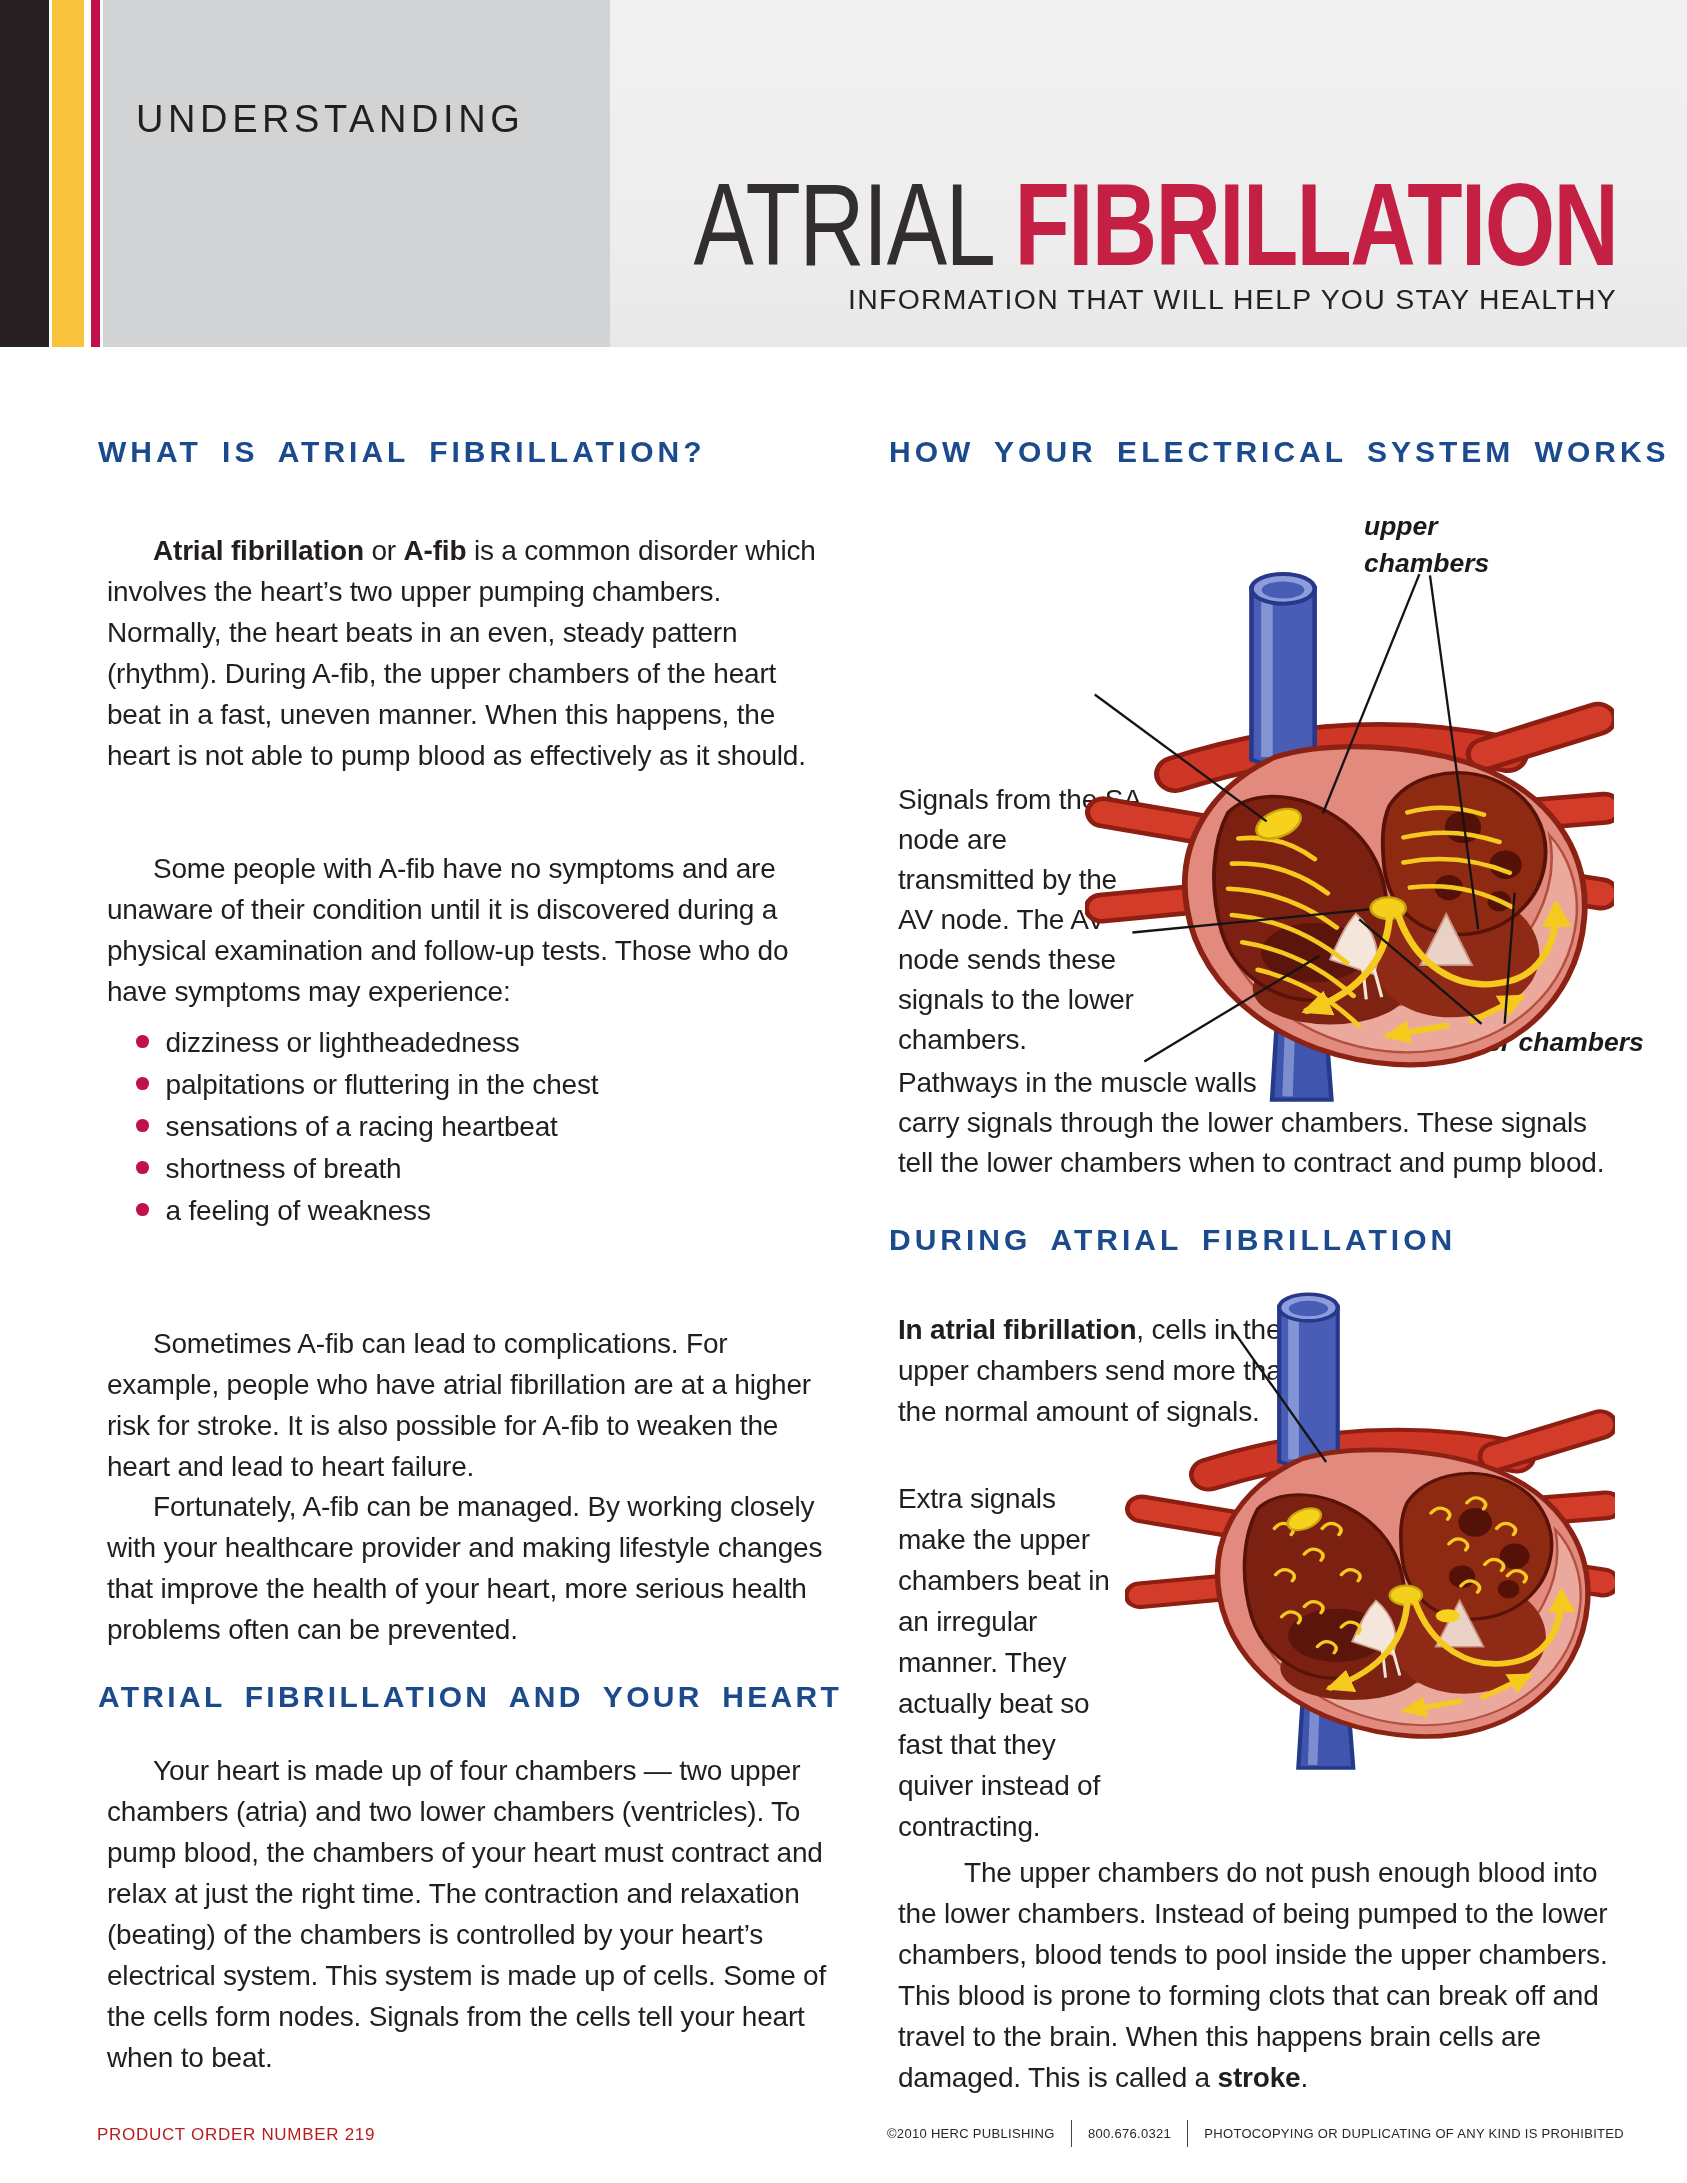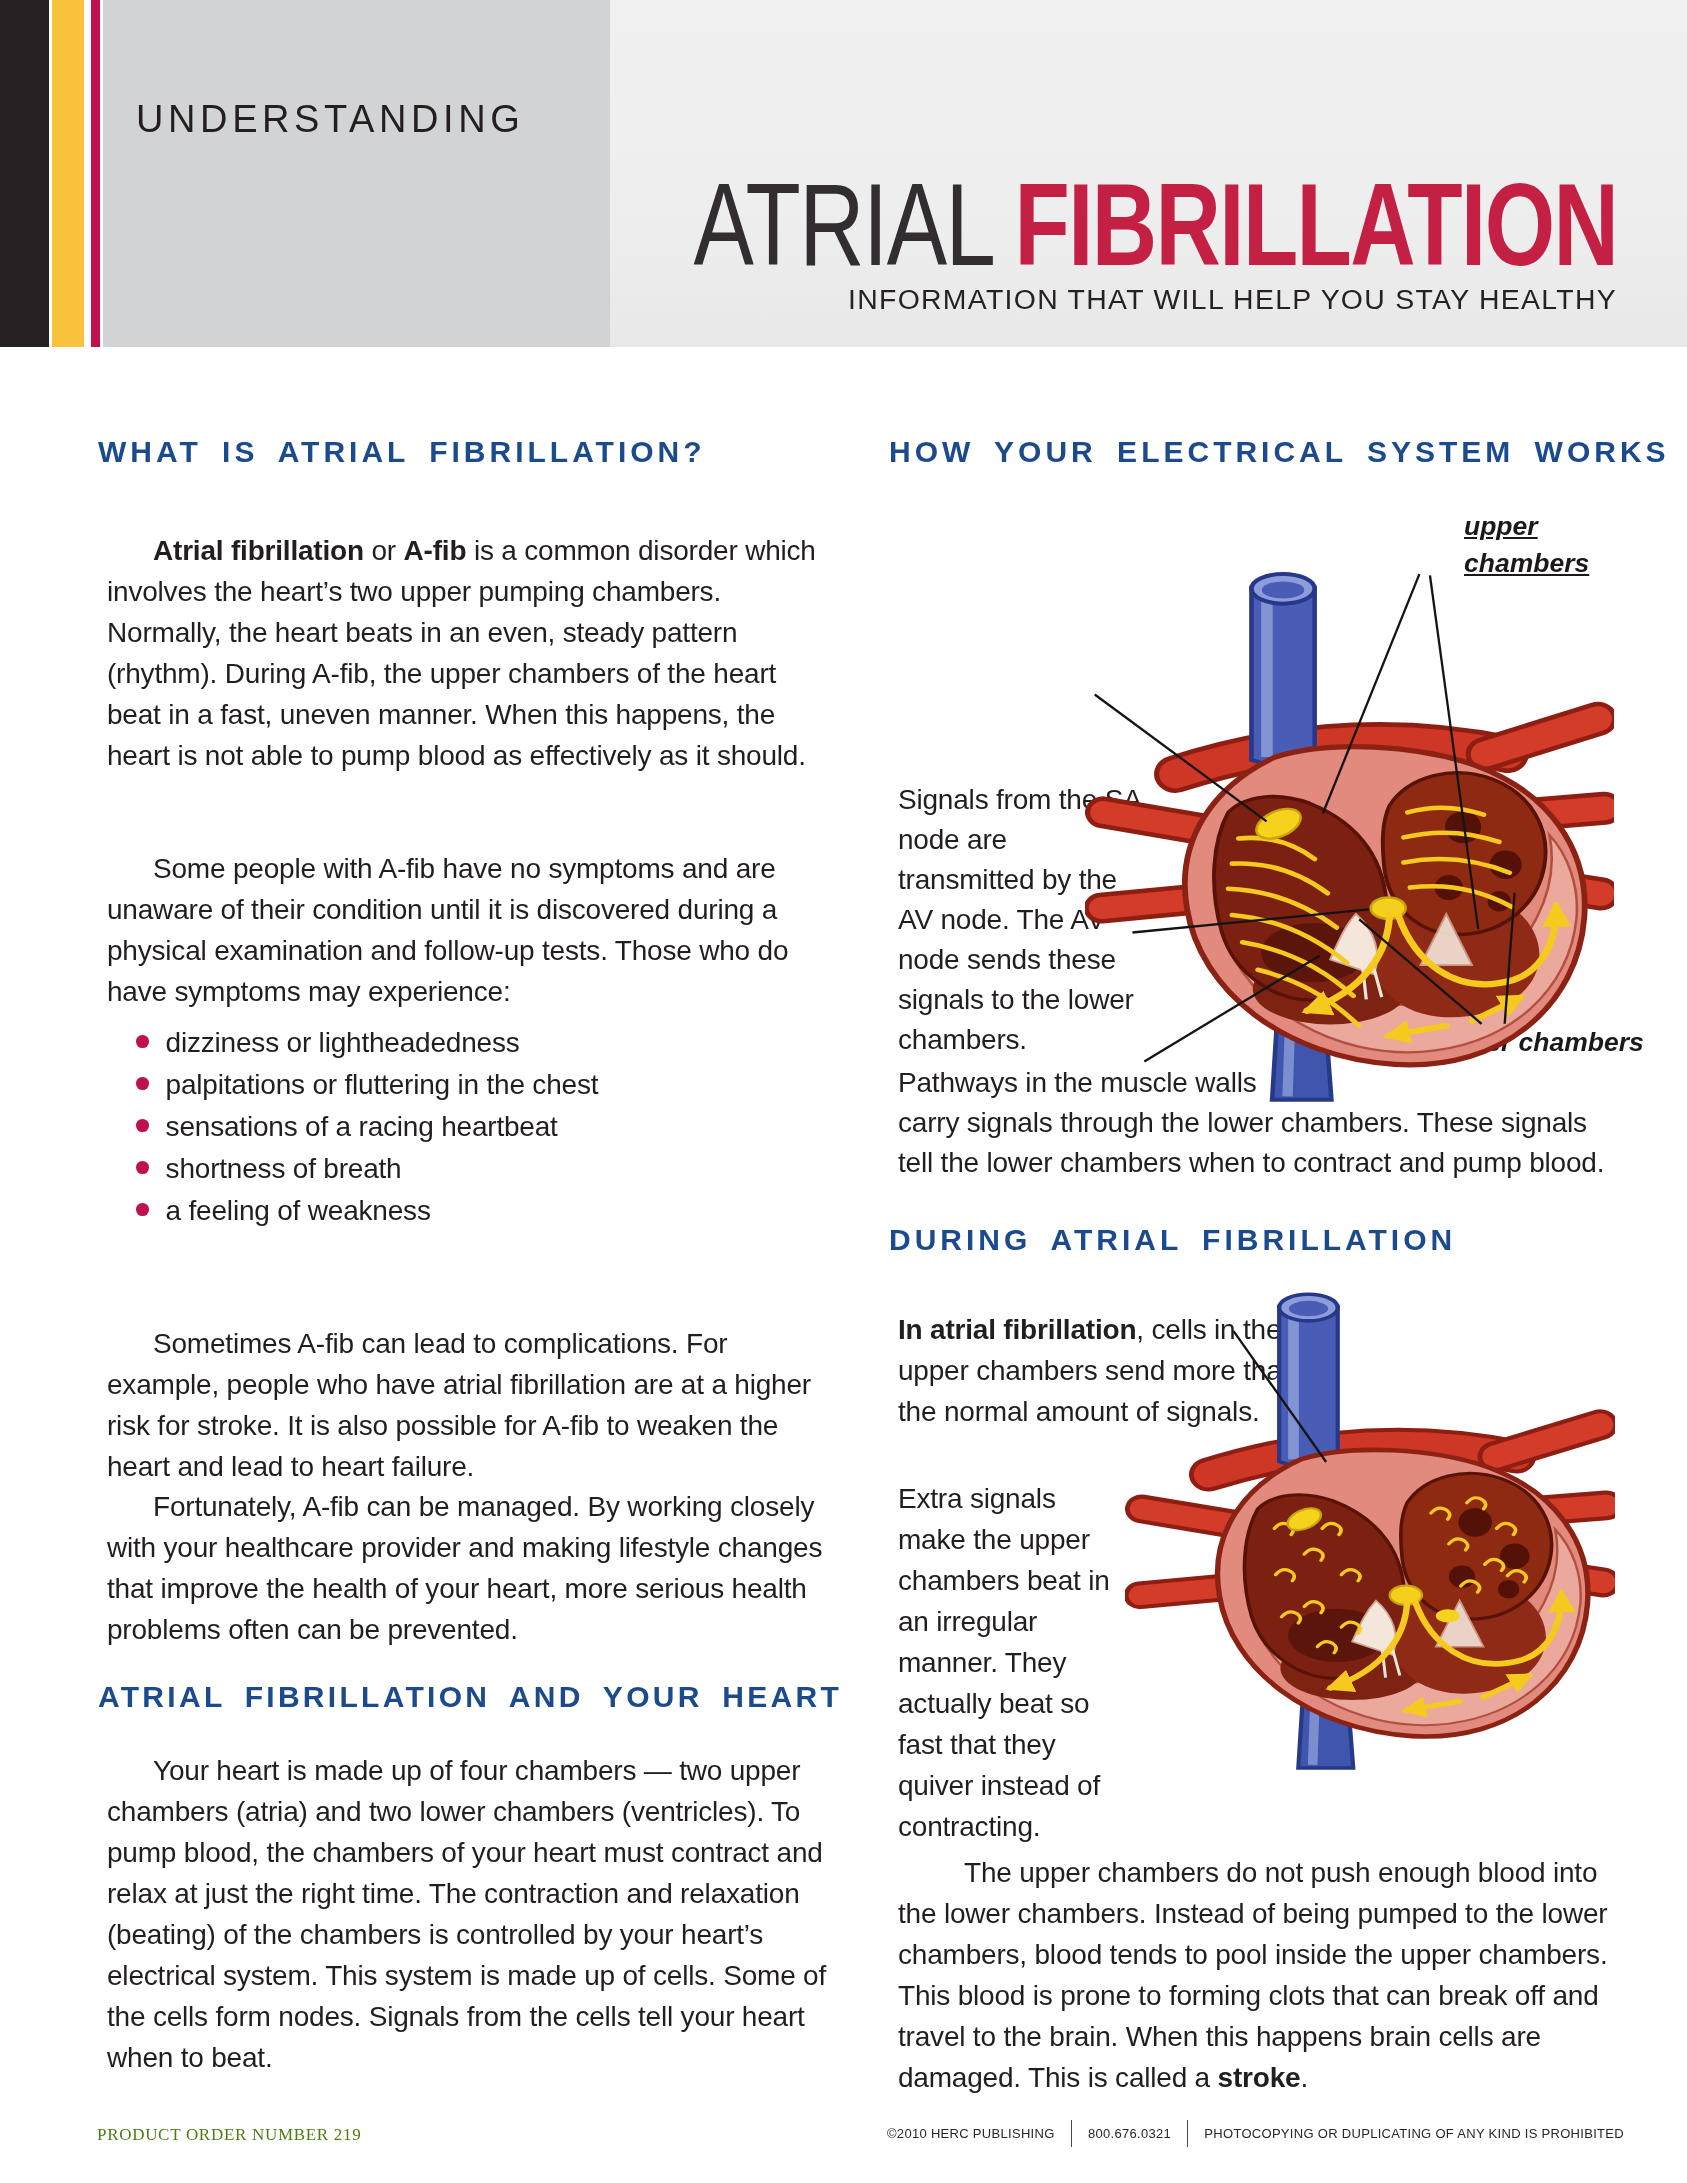--- a/index.html
+++ b/index.html
@@ -40,39 +40,39 @@
         background:var(--accent);margin-right:17px;transform:translateY(-4px);}
   #p3{left:96px;top:1312px;width:718px;}
   #p4{left:96px;top:1475px;width:718px;}
   #h-heart{left:96px;top:1678px;letter-spacing:3.3px;}
   #p5{left:96px;top:1739px;width:726px;}
   
   #h-electrical{left:887px;top:433px;}
   #c1{left:887px;top:517px;width:222px;}
   .fig-label{position:absolute;font-size:26.5px;line-height:37px;font-weight:700;font-style:italic;
         color:#1d191a;white-space:nowrap;margin:0;}
-  #label-upper{left:1464px;top:508px;white-space:normal;width:179px;text-decoration:underline;}
+  #label-upper{left:1364px;top:508px;white-space:normal;width:179px;}
   #label-lower{left:1442px;top:1024px;}
   #c2{left:887px;top:769px;width:246px;line-height:40px;}
   #p6{left:887px;top:1052px;width:728px;line-height:40px;}
   #p6::before{content:"";float:right;width:344px;height:40px;}
   #h-during{left:887px;top:1221px;}
   #p7{left:887px;top:1298px;width:404px;}
   #c3{left:887px;top:1467px;width:228px;}
   #p8{left:887px;top:1841px;width:733px;text-indent:66px;}
   
   .fig{position:absolute;}
   #fig1{left:1085px;top:566px;width:529px;height:536px;}
   #fig2{left:1125px;top:1287px;width:490px;height:483px;}
   .overlay{position:absolute;pointer-events:none;}
   #fig1-overlay{left:860px;top:496px;width:767px;height:635px;}
   #fig2-overlay{left:860px;top:1257px;width:767px;height:529px;}
   .overlay line{stroke:#161314;stroke-width:3.5px;}
   
-  .footer-left{position:absolute;left:97px;top:2125px;font-size:17px;letter-spacing:0.7px;color:#4d7c0f;font-family:Liberation Serif, serif;}
+  .footer-left{position:absolute;left:97px;top:2125px;font-size:17px;letter-spacing:0.7px;color:#b91c1c;}
   .footer-right{position:absolute;right:63px;top:2120px;display:flex;align-items:center;
         font-size:13px;letter-spacing:0.3px;color:#2a2627;white-space:nowrap;text-align:right;}
   .footer-right .vbar{width:1.3px;height:26.5px;background:#4a4647;margin:0 16px;}
 </style>
 </head>
 <body>
 
 <svg width="0" height="0" style="position:absolute" aria-hidden="true">
   <defs>
     <marker id="ar" viewBox="0 0 10 10" refX="8" refY="5" markerWidth="4.2" markerHeight="4.2" orient="auto-start-reverse">

